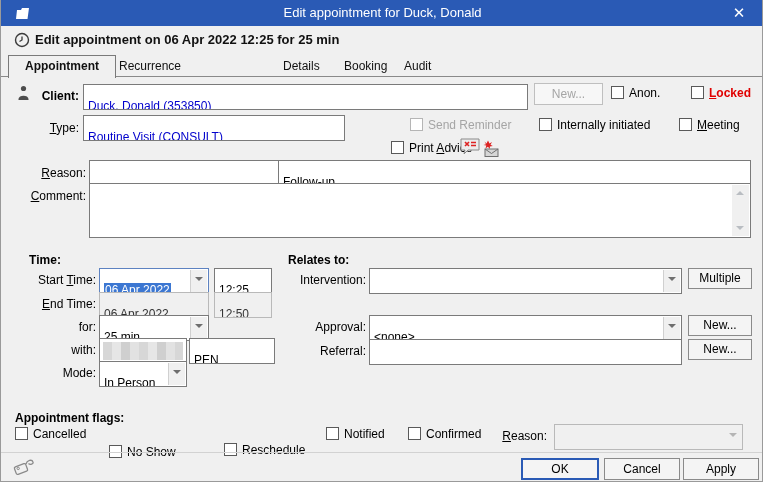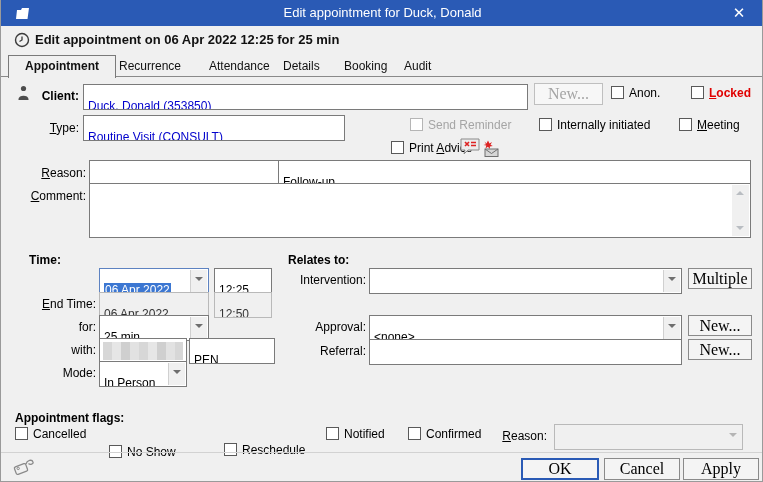--- a/index.html
+++ b/index.html
@@ -23,21 +23,21 @@
   .lbl.b{font-weight:bold;}
   .field{position:absolute;background:#fff;border:1px solid #7a7a7a;box-sizing:border-box;font-size:12px;line-height:18px;padding:12px 4px;color:#000;overflow:hidden;white-space:nowrap;}
   .field.dis{background:#f0f0f0;border-color:#b9b9b9;color:#333;}
   .combo .arrowbox{position:absolute;right:1px;top:1px;bottom:1px;width:16px;background:#f0f0f0;border-left:1px solid #d0d0d0;}
   .combo .arrowbox:after{content:"";position:absolute;left:4px;top:7px;border-left:4px solid transparent;border-right:4px solid transparent;border-top:4px solid #6e6e6e;}
   .combo.dis .arrowbox{background:#f0f0f0;border-left:none;}
   .combo.dis .arrowbox:after{border-top-color:#b5b5b5;}
   .combo.focus{border:1px solid #5d82c1;}
   .selhl{background:#3c77d2;color:#fff;padding:0 1px;}
   a.link{color:#0000cc;text-decoration:underline;}
-  .btn{position:absolute;background:#f4f4f4;border:1px solid #8a8a8a;box-sizing:border-box;font-size:16px;text-align:center;color:#000;cursor:default;font-family:Liberation Serif, serif;}
+  .btn{position:absolute;background:#f4f4f4;border:1px solid #8a8a8a;box-sizing:border-box;font-size:12px;text-align:center;color:#000;cursor:default;}
   .btn.dis{color:#a5a5a5;border-color:#bfbfbf;background:#f7f7f7;}
   .btn.def{border:2px solid #2a5ab5;}
   .cbrow{position:absolute;height:15px;font-size:12px;line-height:15px;white-space:nowrap;}
   .cb{display:inline-block;width:13px;height:13px;background:#fff;border:1px solid #595959;box-sizing:border-box;vertical-align:-2px;margin-right:5px;}
   .cb.dis{border-color:#b5b5b5;}
   .cbrow.dis{color:#a5a5a5;}
   .red{color:#e00000;font-weight:bold;}
   
   .vscroll{position:absolute;top:1px;right:1px;bottom:1px;width:17px;background:#f0f0f0;}
   .varrow{position:absolute;left:0;width:17px;height:16px;background:#f0f0f0;}
@@ -66,21 +66,20 @@
     <svg class="clock" width="16" height="16" viewBox="0 0 16 16">
       <circle cx="8" cy="8" r="6.5" fill="none" stroke="#3a3a3a" stroke-width="1.4"></circle>
       <path d="M8 4.5 V8 L5.5 9.5" fill="none" stroke="#3a3a3a" stroke-width="1.3"></path>
     </svg>
     <div class="hdr-text">Edit appointment on 06 Apr 2022 12:25 for 25 min</div>
   </div>
 
   <div class="tabline"></div>
   <div class="tab sel" style="left:7px;">Appointment</div>
   <div class="tab" style="left:108px;">Recurrence</div>
-  <div class="tab" style="left:198px;">Attendance</div>
   <div class="tab" style="left:272px;">Details</div>
   <div class="tab" style="left:333px;">Booking</div>
   <div class="tab" style="left:393px;">Audit</div>
 
   <svg style="position:absolute;left:16px;top:85px;" width="13" height="16" viewBox="0 0 13 16">
     <circle cx="6.5" cy="3.5" r="2.6" fill="#4d4d4d"></circle>
     <path d="M1.5 14 C1.5 9.5 11.5 9.5 11.5 14 L11.5 15 L1.5 15 Z" fill="#4d4d4d"></path>
   </svg>
   <div class="lbl b" style="left:20px;top:86px;width:58px;">Client:</div>
   <div class="field" style="left:82px;top:84px;width:445px;height:20px;"><a class="link" href="#">Duck, Donald (353850)</a></div>
@@ -112,20 +111,21 @@
 
   <div class="lbl" style="left:15px;top:186px;width:70px;"><u>C</u>omment:</div>
   <div class="field" style="left:88px;top:183px;width:662px;height:55px;">
     <div class="vscroll">
       <div class="varrow up"></div>
       <div class="varrow dn"></div>
     </div>
   </div>
 
   <div class="lbl b" style="left:14px;top:250px;width:60px;text-align:center;">Time:</div>
+  <div class="lbl" style="left:10px;top:270px;width:85px;">Start <u>T</u>ime:</div>
   <div class="field combo focus" style="left:98px;top:268px;width:110px;height:20px;"><span class="selhl">06 Apr 2022</span><span class="arrowbox"></span></div>
   <div class="field" style="left:213px;top:268px;width:58px;height:20px;">12:25</div>
 
   <div class="lbl" style="left:10px;top:294px;width:85px;"><u>E</u>nd Time:</div>
   <div class="field dis" style="left:98px;top:292px;width:110px;height:20px;">06 Apr 2022</div>
   <div class="field dis" style="left:213px;top:292px;width:58px;height:20px;">12:50</div>
 
   <div class="lbl" style="left:10px;top:317px;width:85px;">for:</div>
   <div class="field combo" style="left:98px;top:315px;width:110px;height:20px;"><span>25 min</span><span class="arrowbox"></span></div>
 

